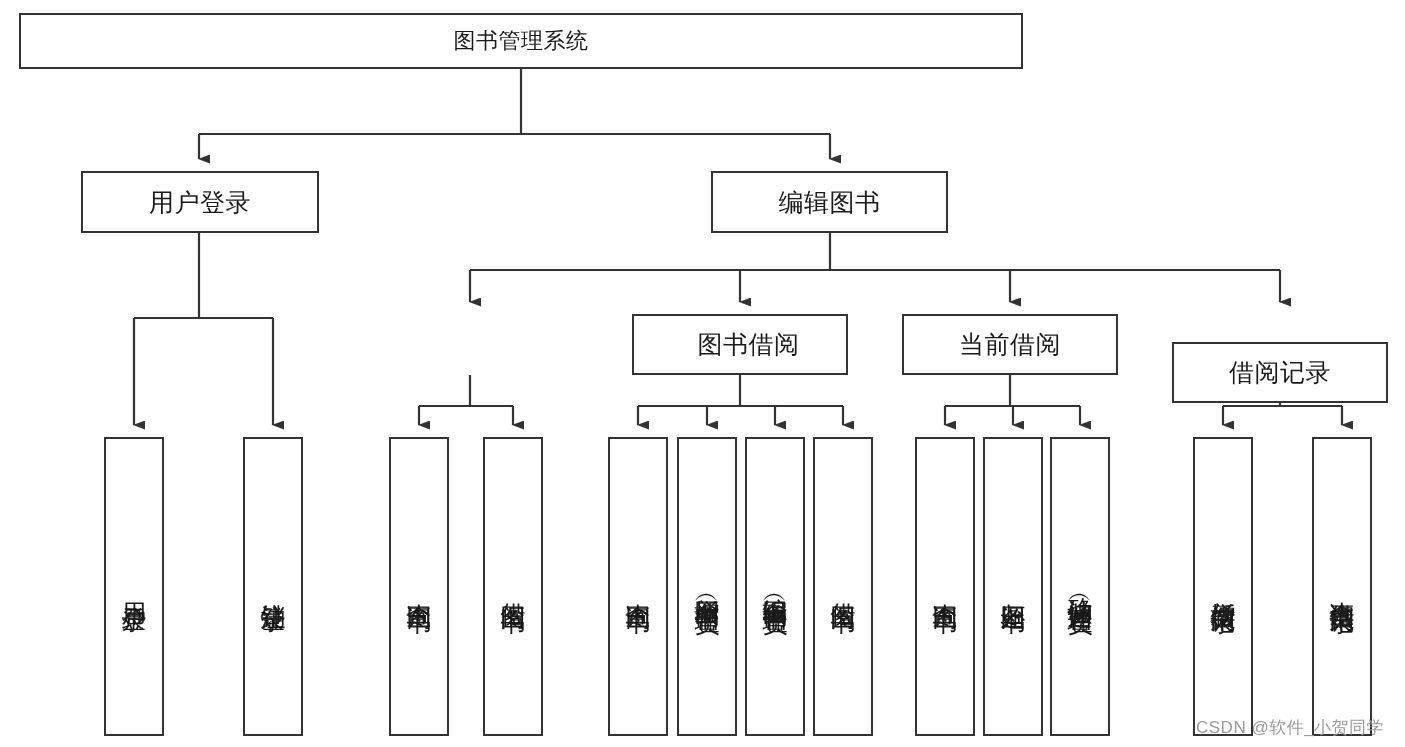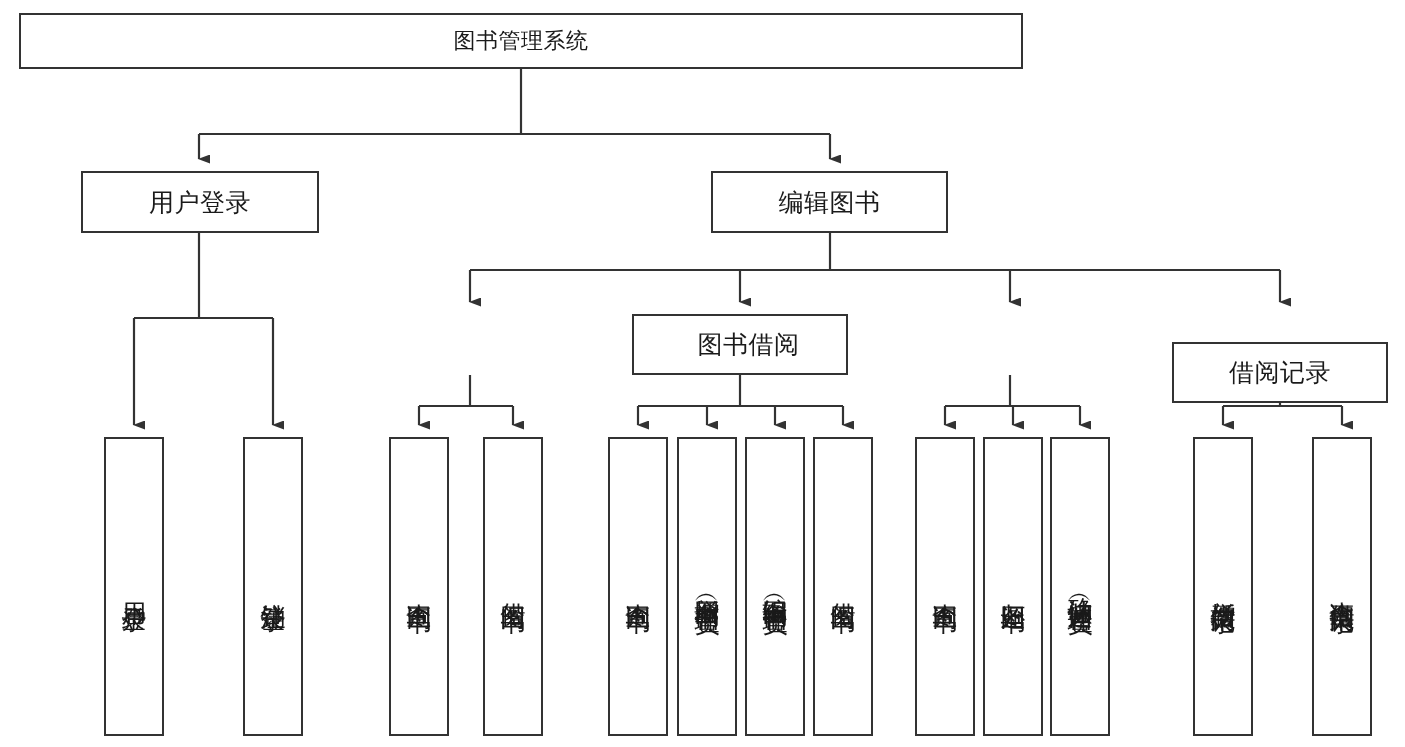--- a/index.html
+++ b/index.html
@@ -116,20 +116,23 @@
   <div class="node level1" style="left: 81px; top: 171px; width: 238px; height: 62px;">
     <span class="label">用户登录</span>
   </div>
   <div class="node level1" style="left: 711px; top: 171px; width: 237px; height: 62px;">
     <span class="label">编辑图书</span>
   </div>
 
   <div class="node level2" style="left: 632px; top: 314px; width: 216px; height: 61px; padding-left: 17px;">
     <span class="label">图书借阅</span>
   </div>
+  <div class="node level2" style="left: 902px; top: 314px; width: 216px; height: 61px;">
+    <span class="label">当前借阅</span>
+  </div>
   <div class="node level2" style="left: 1172px; top: 314px; width: 216px; height: 61px; margin-top: 28px;">
     <span class="label">借阅记录</span>
   </div>
 
   <div class="node vertical" style="left: 104px; top: 437px; width: 60px; height: 299px;">
     <span class="label">用户登录</span>
   </div>
   <div class="node vertical" style="left: 243px; top: 437px; width: 60px; height: 299px;">
     <span class="label">注销登录</span>
   </div>
@@ -160,14 +163,15 @@
   <div class="node vertical" style="left: 1050px; top: 437px; width: 60px; height: 299px;">
     <span class="label">确认归还（管理员）</span>
   </div>
   <div class="node vertical" style="left: 1193px; top: 437px; width: 60px; height: 299px;">
     <span class="label">新增借阅记录</span>
   </div>
   <div class="node vertical" style="left: 1312px; top: 437px; width: 60px; height: 299px;">
     <span class="label">查询借阅记录</span>
   </div>
 
+  <div class="watermark" style="left: 1196px; top: 716px;">CSDN @软件_小贺同学</div>
 
 </div>
 
 </body></html>

